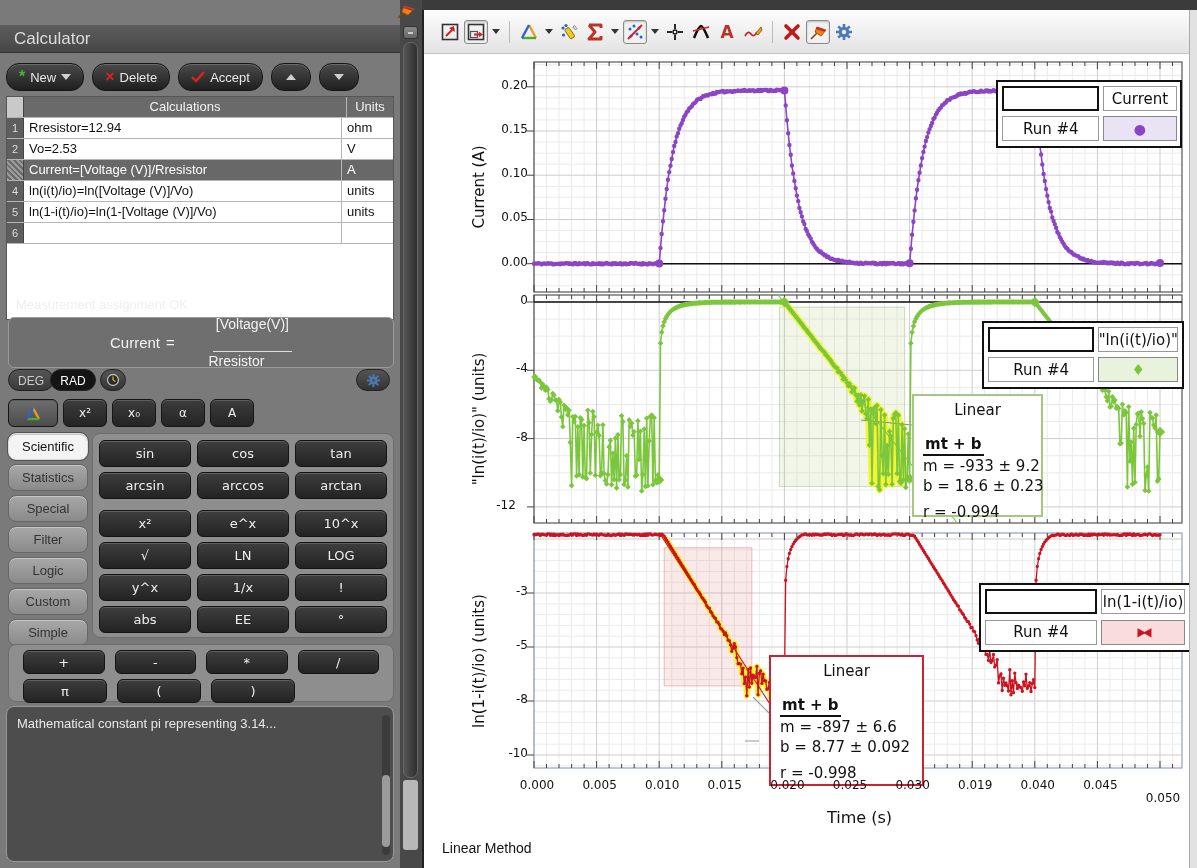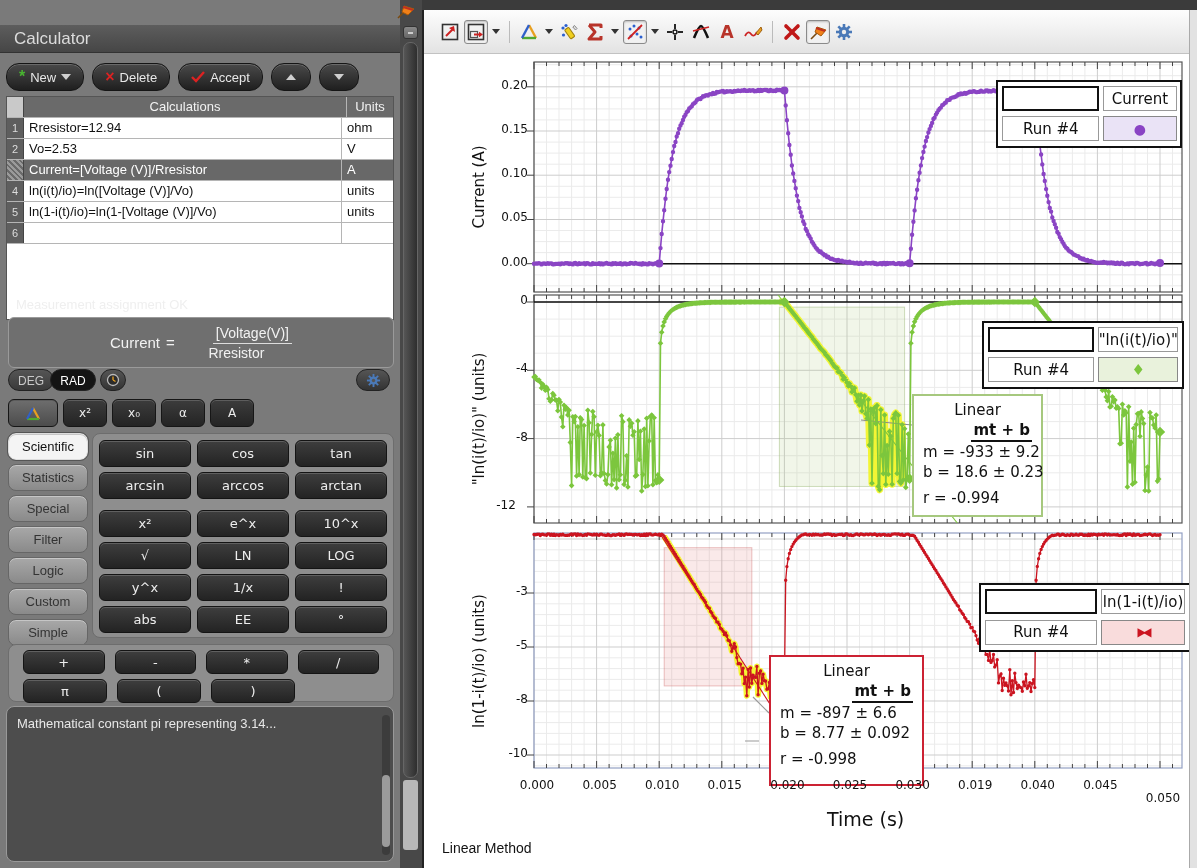--- a/index.html
+++ b/index.html
@@ -30,21 +30,21 @@
   .tunits{width:46px;padding-left:5px;color:#111;flex:none;}
   .thead .tcalc,.thead .tunits{background:#6a6a6a;color:#f2f2f2;text-align:center;padding-left:0;}
   .thead .tnum{background:#c9c9c9;}
   .trow.sel .tcalc,.trow.sel .tunits{background:#686868;color:#fff;}
   .trow.sel .tnum{background:repeating-linear-gradient(45deg,#9a9a9a 0 2px,#6a6a6a 2px 4px);}
   #status-bar{left:0;top:295px;width:400px;height:19px;color:#efefef;font-size:13px;line-height:19px;padding-left:16px;box-sizing:border-box;}
   
   #formula-box{left:8px;top:317px;width:384px;height:49px;border:1px solid #9a9a9a;border-radius:6px;background:#6f6f6f;
      display:flex;align-items:center;justify-content:center;color:#f2f2f2;font-size:15px;gap:6px;}
   .frac{display:inline-flex;flex-direction:column;align-items:center;font-size:14px;}
-  .frac .top{border-bottom:1px solid #ddd;padding:0 3px 2px;margin-left:32px;}
+  .frac .top{border-bottom:1px solid #ddd;padding:0 3px 19px;margin-left:32px;}
   .frac .bot{padding-top:1px;}
   
   #angle-row{left:0px;top:369px;width:400px;height:26px;}
   .mode-btn{position:absolute;height:22px;border-radius:11px;font-size:12px;color:#c9c9c9;text-align:center;line-height:22px;
      background:linear-gradient(#555,#3a3a3a);border:1px solid #222;box-sizing:border-box;}
   .mode-btn.active{background:#141414;color:#fff;}
   .round-btn{position:absolute;width:26px;height:22px;border-radius:11px;background:linear-gradient(#555,#333);border:1px solid #222;
      display:flex;align-items:center;justify-content:center;box-sizing:border-box;}
   
   #insert-row{left:8px;top:399px;width:384px;height:27px;display:flex;gap:5px;}
@@ -88,33 +88,33 @@
   .ticon.pressed{border:1px solid #8a8a8a;background:#f1f1f1;box-shadow:inset 0 1px 2px #bbb;box-sizing:border-box;}
   .tsep{width:1px;height:22px;background:#bbb;margin:0 5px;}
   .tdrop{width:12px;height:24px;display:flex;align-items:center;justify-content:center;}
   .tdrop .tri-down{border-top-color:#333;border-left-width:4px;border-right-width:4px;border-top-width:5px;}
   #plot-svg{position:absolute;left:-3px;top:0px;width:770px;height:858px;}
   .ytick,.xtick{position:absolute;font-family:"DejaVu Sans",sans-serif;font-size:12px;color:#111;}
   .ytick{width:44px;text-align:right;}
   .xtick{width:48px;text-align:center;}
   .ylab{position:absolute;font-family:"DejaVu Sans",sans-serif;font-size:15px;color:#111;white-space:nowrap;
      transform-origin:0 0;transform:rotate(-90deg) translate(-50%,0);}
-  #xaxis-title{position:absolute;font-family:"DejaVu Sans",sans-serif;font-size:19px;color:#111;}
+  #xaxis-title{position:absolute;font-family:"DejaVu Sans",sans-serif;font-size:16px;color:#111;}
   #footer-tab{position:absolute;left:18px;top:830px;font-size:14px;color:#111;}
   
   .legend{position:absolute;background:#fff;border:2px solid #111;padding:4px;box-sizing:border-box;
      display:grid;grid-template-columns:56% 42%;gap:4px 4px;font-family:"DejaVu Sans",sans-serif;font-size:15px;}
   .legend .cell{border:1px solid #999;display:flex;align-items:center;justify-content:center;height:25px;color:#111;box-sizing:border-box;}
   .legend .empty{border:2px solid #111;}
   .bowtie{letter-spacing:-3px;font-size:11px;display:inline-block;transform:scaleY(1.1);}
   
   .fitbox{position:absolute;background:#fff;box-sizing:border-box;font-family:"DejaVu Sans",sans-serif;font-size:15px;color:#111;
      padding:5px 9px;}
   .fitbox .t{text-align:center;}
-  .fitbox .eq{text-align:right;font-weight:bold;margin:2px 0 4px;}
+  .fitbox .eq{text-align:left;font-weight:bold;margin:16px 0 4px;}
   .fitbox .eq span{border-bottom:2px solid #111;padding:0 2px 1px;}
   .fitbox .ln{margin-top:2px;white-space:nowrap;}
   .fitbox .r{margin-top:8px;}
 </style>
 </head>
 <body>
 
 <div id="app">
   <div class="abs" id="topbar-left"></div>
   <div class="abs" id="topbar-right"></div>

